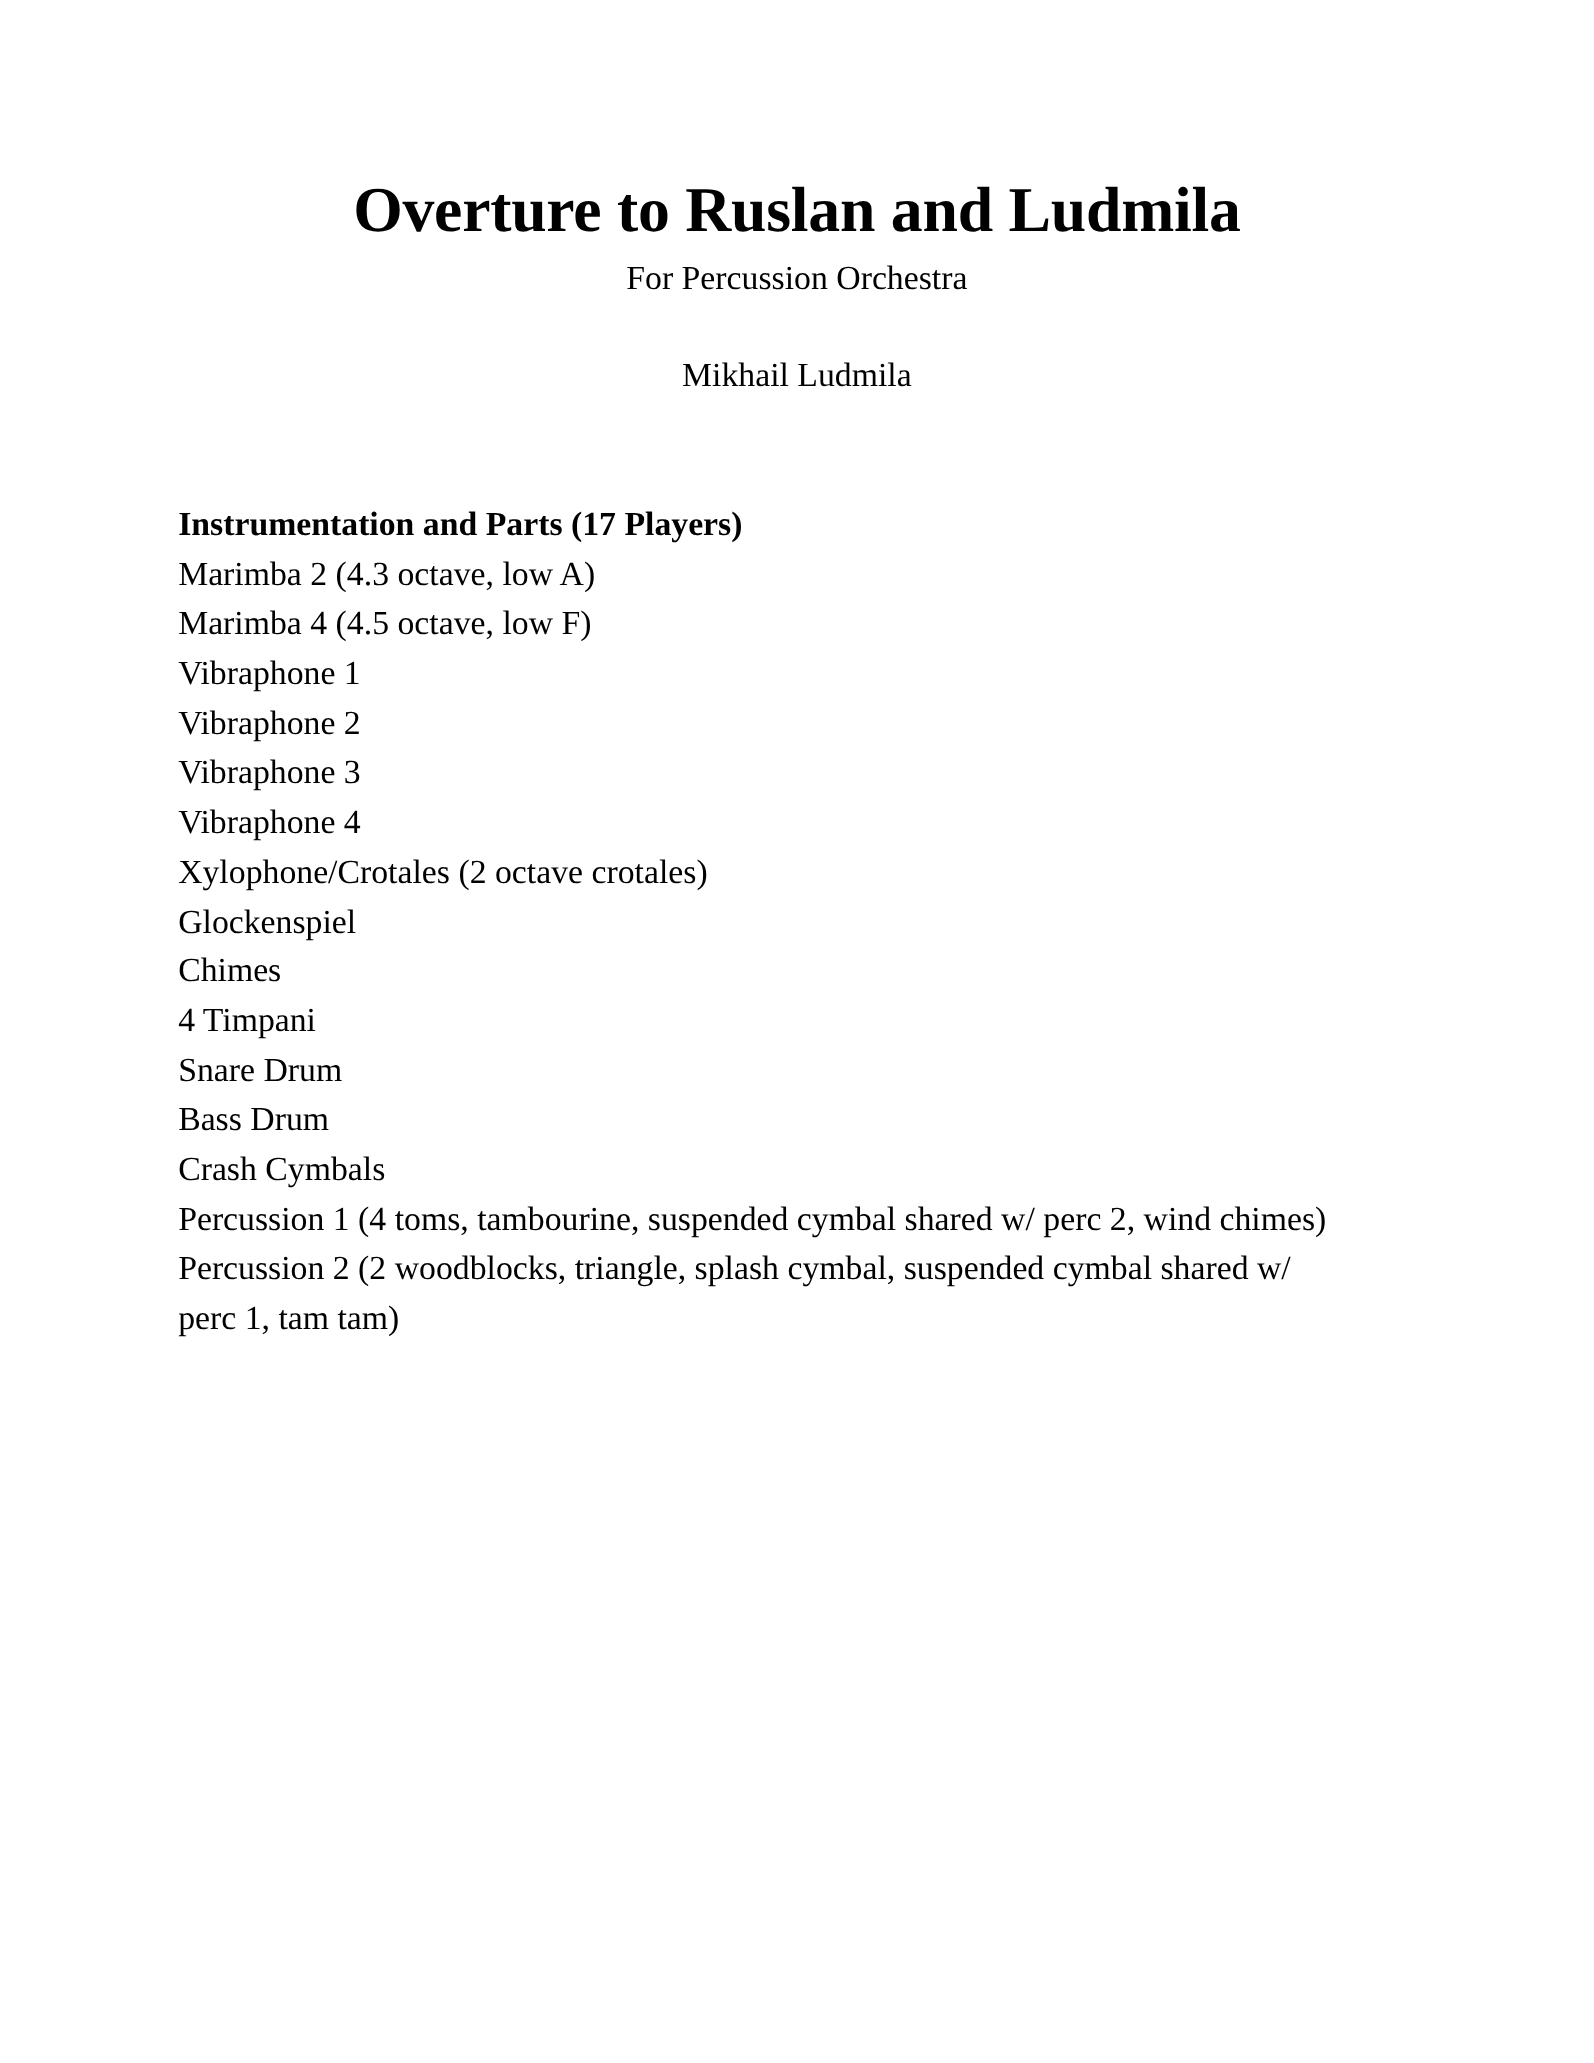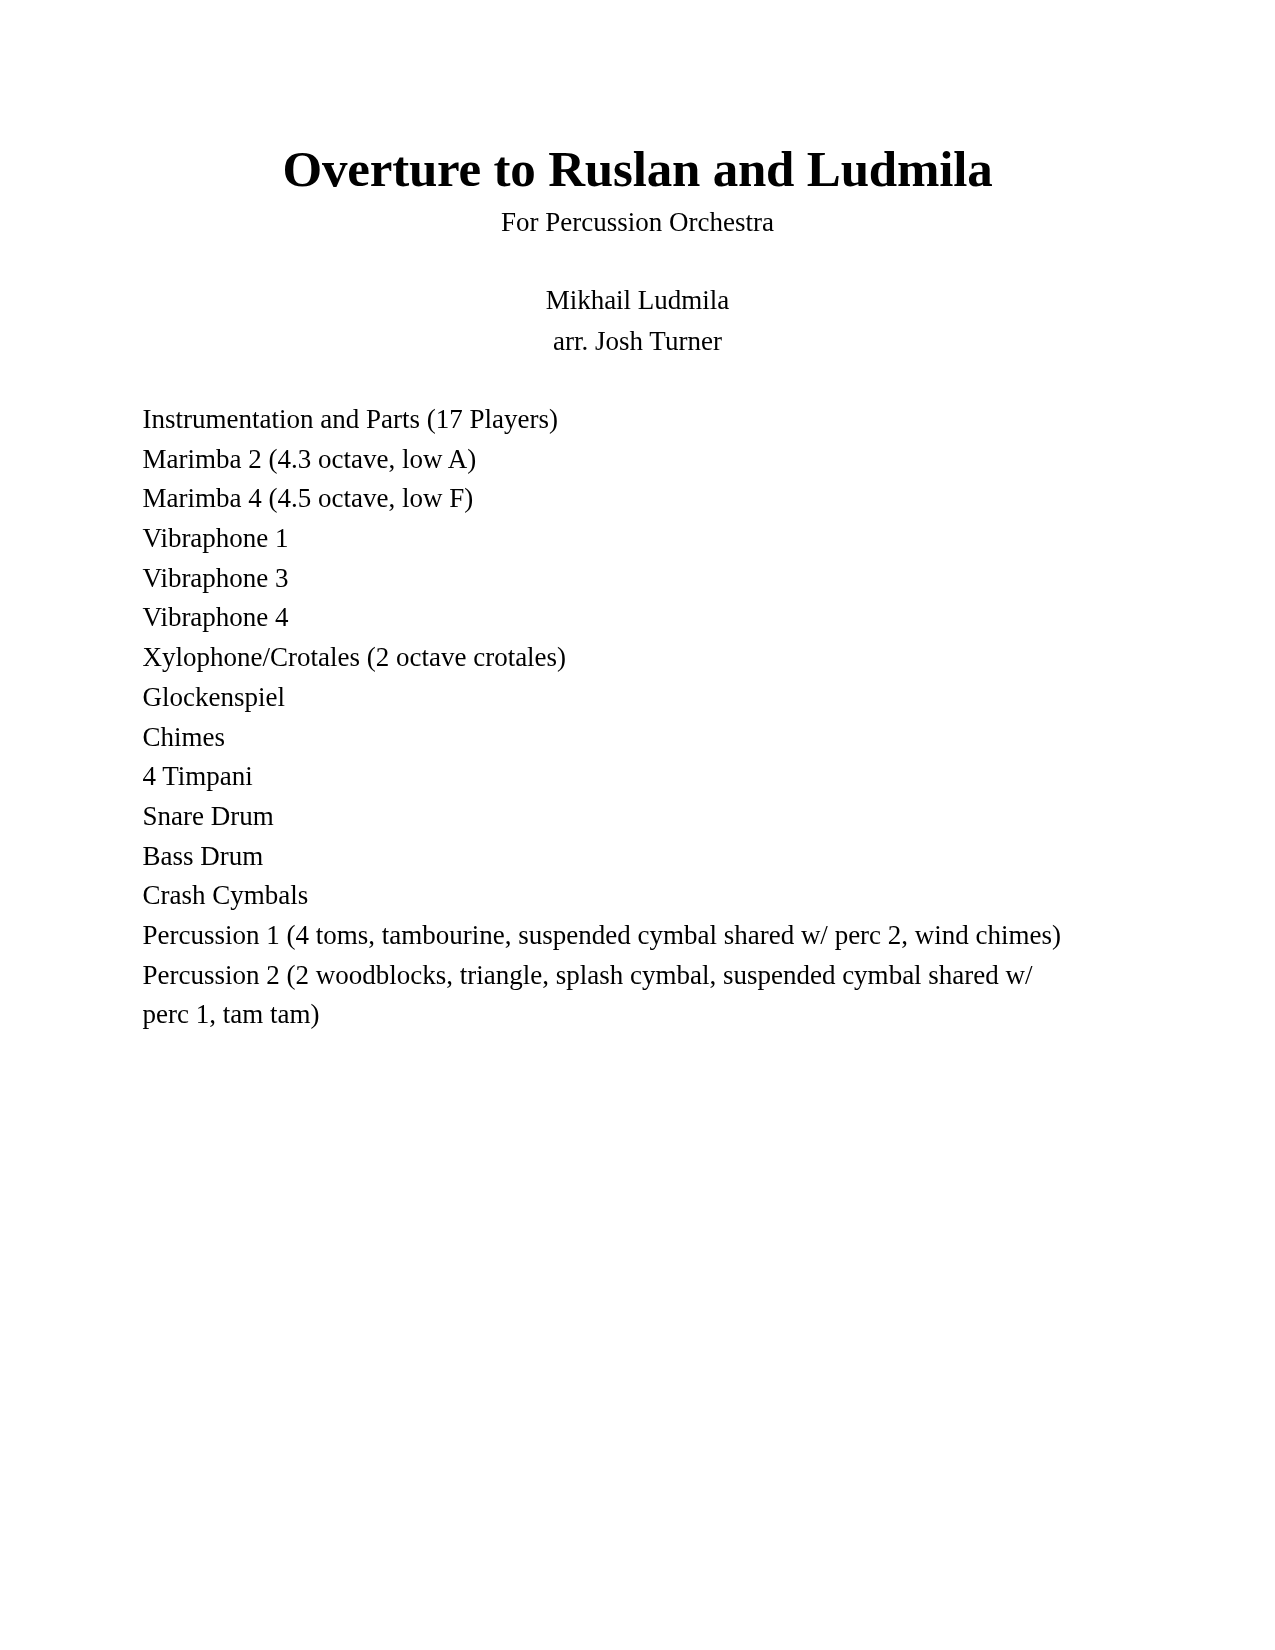--- a/index.html
+++ b/index.html
@@ -59,21 +59,21 @@
   
   .body-block {
     position: absolute;
     left: 141px;
     top: 400px;
     width: 932px;
   }
 
   .section-heading {
     font-size: 27px;
-    font-weight: normal;
+    font-weight: bold;
     line-height: 1.47;
     margin: 0 0 0 0;
   }
 
   .inst-list {
     list-style: none;
     margin: 0;
     padding: 0;
     font-size: 27px;
     line-height: 1.47;
@@ -90,31 +90,31 @@
 
 <div class="page">
 
   <div class="titleblock">
     <h1 class="doc-title">Overture to Ruslan and Ludmila</h1>
 
     <p class="doc-subtitle">For Percussion Orchestra</p>
 
     <div class="credits">
       <span class="credit-line">Mikhail Ludmila</span>
-      <span class="credit-line">arr. Josh Turner</span>
     </div>
   </div>
 
   <div class="body-block">
     <div class="section-heading">Instrumentation and Parts (17 Players)</div>
 
     <ul class="inst-list">
       <li class="inst-item">Marimba 2 (4.3 octave, low A)</li>
       <li class="inst-item">Marimba 4 (4.5 octave, low F)</li>
       <li class="inst-item">Vibraphone 1</li>
+      <li class="inst-item">Vibraphone 2</li>
       <li class="inst-item">Vibraphone 3</li>
       <li class="inst-item">Vibraphone 4</li>
       <li class="inst-item">Xylophone/Crotales (2 octave crotales)</li>
       <li class="inst-item">Glockenspiel</li>
       <li class="inst-item">Chimes</li>
       <li class="inst-item">4 Timpani</li>
       <li class="inst-item">Snare Drum</li>
       <li class="inst-item">Bass Drum</li>
       <li class="inst-item">Crash Cymbals</li>
       <li class="inst-item">Percussion 1 (4 toms, tambourine, suspended cymbal shared w/ perc 2, wind chimes)</li>

